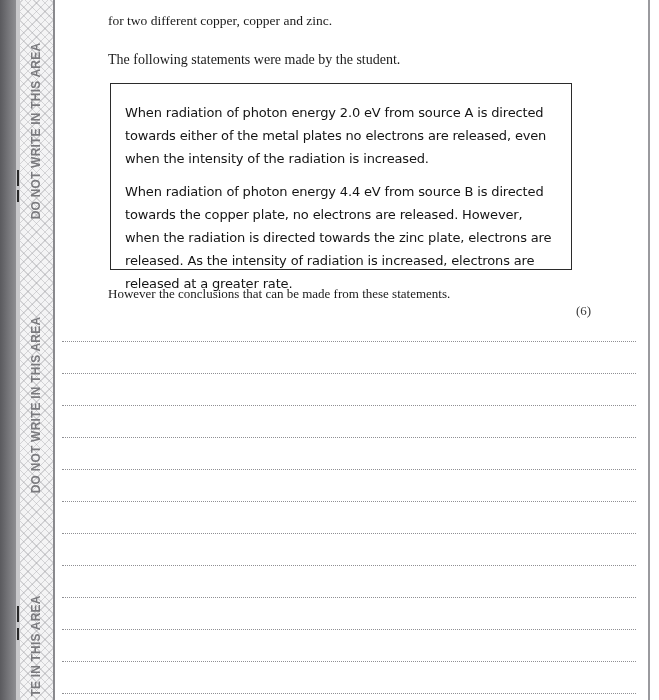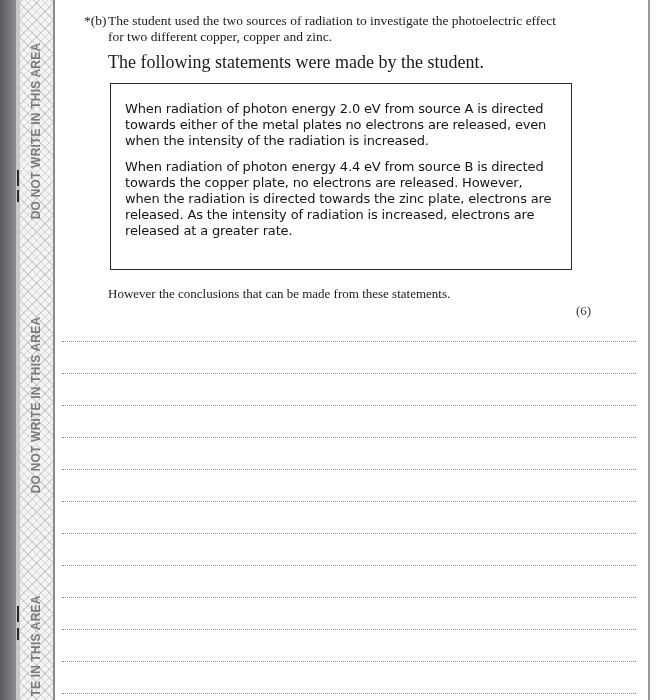--- a/index.html
+++ b/index.html
@@ -82,33 +82,33 @@
     .q-intro .star {
       display: inline-block;
       width: 24px;
     }
     .q-intro .indent {
       padding-left: 24px;
     }
     .q-lead {
       position: absolute;
       left: 108px; top: 52px;
-      font-size: 18px;
+      font-size: 14px;
       text-align: center;
     }
     .statement-box {
       position: absolute;
       left: 110px; top: 83px;
       width: 462px; height: 187px;
       border: 1.5px solid #2b2b2b;
       box-sizing: border-box;
       padding: 17px 14px 0 14px;
       font-family: "DejaVu Sans", sans-serif;
       font-size: 13px;
-      line-height: 16px;
+      line-height: 23px;
       color: #141414;
     }
     .statement-box p {
       margin: 0 0 10px 0;
       letter-spacing: -0.15px;
     }
     .q-task {
       position: absolute;
       left: 108px; top: 286px;
       font-size: 13px;
@@ -141,23 +141,20 @@
 <div class="margin-tick" style="top:628px;height:12px;"></div>
 
 <span class="margin-label" style="top:131px;">DO NOT WRITE IN THIS AREA</span>
 <span class="margin-label" style="top:405px;">DO NOT WRITE IN THIS AREA</span>
 <span class="margin-label" style="top:646px;">TE IN THIS AREA</span>
 
 <div class="right-edge"></div>
 <div class="right-beyond"></div>
 
 <div class="q-intro">
-  <div>
-    <span class="star">*(b)</span><span>The student used the two sources of radiation to investigate the photoelectric effect</span>
-  </div>
   <div class="indent">for two different copper, copper and zinc.</div>
 </div>
 
 <div class="q-lead">The following statements were made by the student.</div>
 
 <div class="statement-box">
   <p>When radiation of photon energy 2.0 eV from source A is directed towards either of the metal plates no electrons are released, even when the intensity of the radiation is increased.</p>
   <p>When radiation of photon energy 4.4 eV from source B is directed towards the copper plate, no electrons are released. However, when the radiation is directed towards the zinc plate, electrons are released. As the intensity of radiation is increased, electrons are released at a greater rate.</p>
 </div>
 

